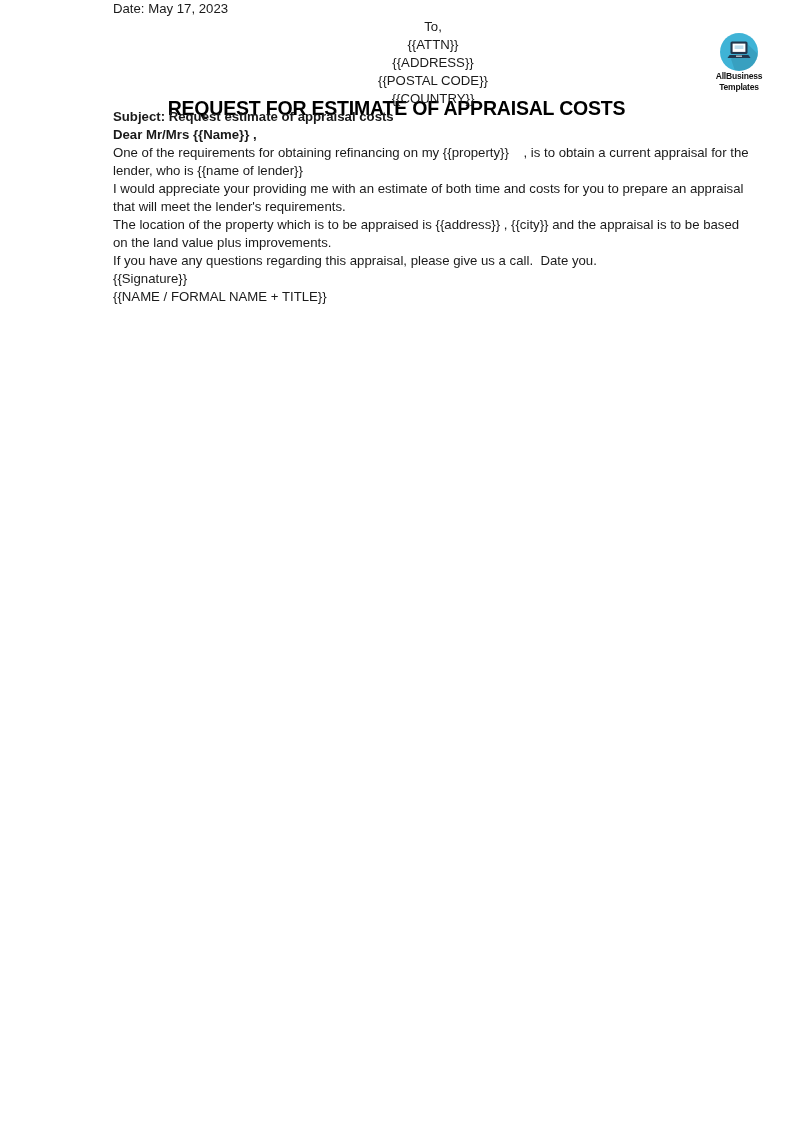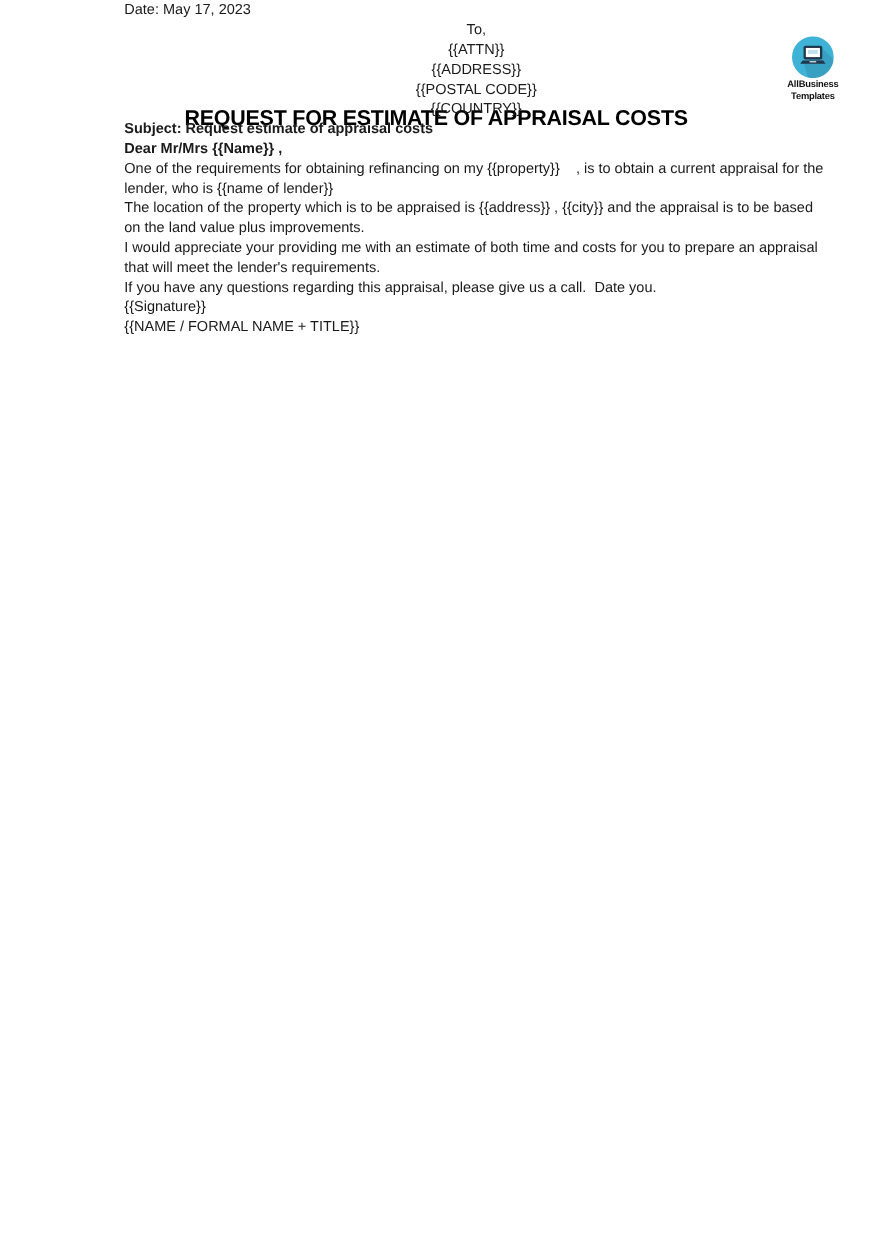--- a/index.html
+++ b/index.html
@@ -101,22 +101,22 @@
       <div>{{ADDRESS}}</div>
       <div>{{POSTAL CODE}}</div>
       <div>{{COUNTRY}}</div>
     </div>
 
     <p class="subject-line">Subject: Request estimate of appraisal costs</p>
 
     <p class="salutation pre">Dear Mr/Mrs {{Name}} ,</p>
 
     <p class="para-first pre">One of the requirements for obtaining refinancing on my {{property}}    , is to obtain a current appraisal for the  lender, who is {{name of lender}}</p>
+    <p class="para pre">I would appreciate your providing me with an estimate of both time and costs for you to prepare an appraisal that will meet the lender's requirements.</p>
     <p class="para pre">The location of the property which is to be appraised is {{address}} , {{city}} and the appraisal is to be based on the land value plus improvements.</p>
-    <p class="para pre">I would appreciate your providing me with an estimate of both time and costs for you to prepare an appraisal that will meet the lender's requirements.</p>
     <p class="para pre">If you have any questions regarding this appraisal, please give us a call.  Date you.</p>
 
 
     <div class="signature">
       <div>{{Signature}}</div>
       <div>{{NAME / FORMAL NAME + TITLE}}</div>
     </div>
   </div>
 
 </div>

